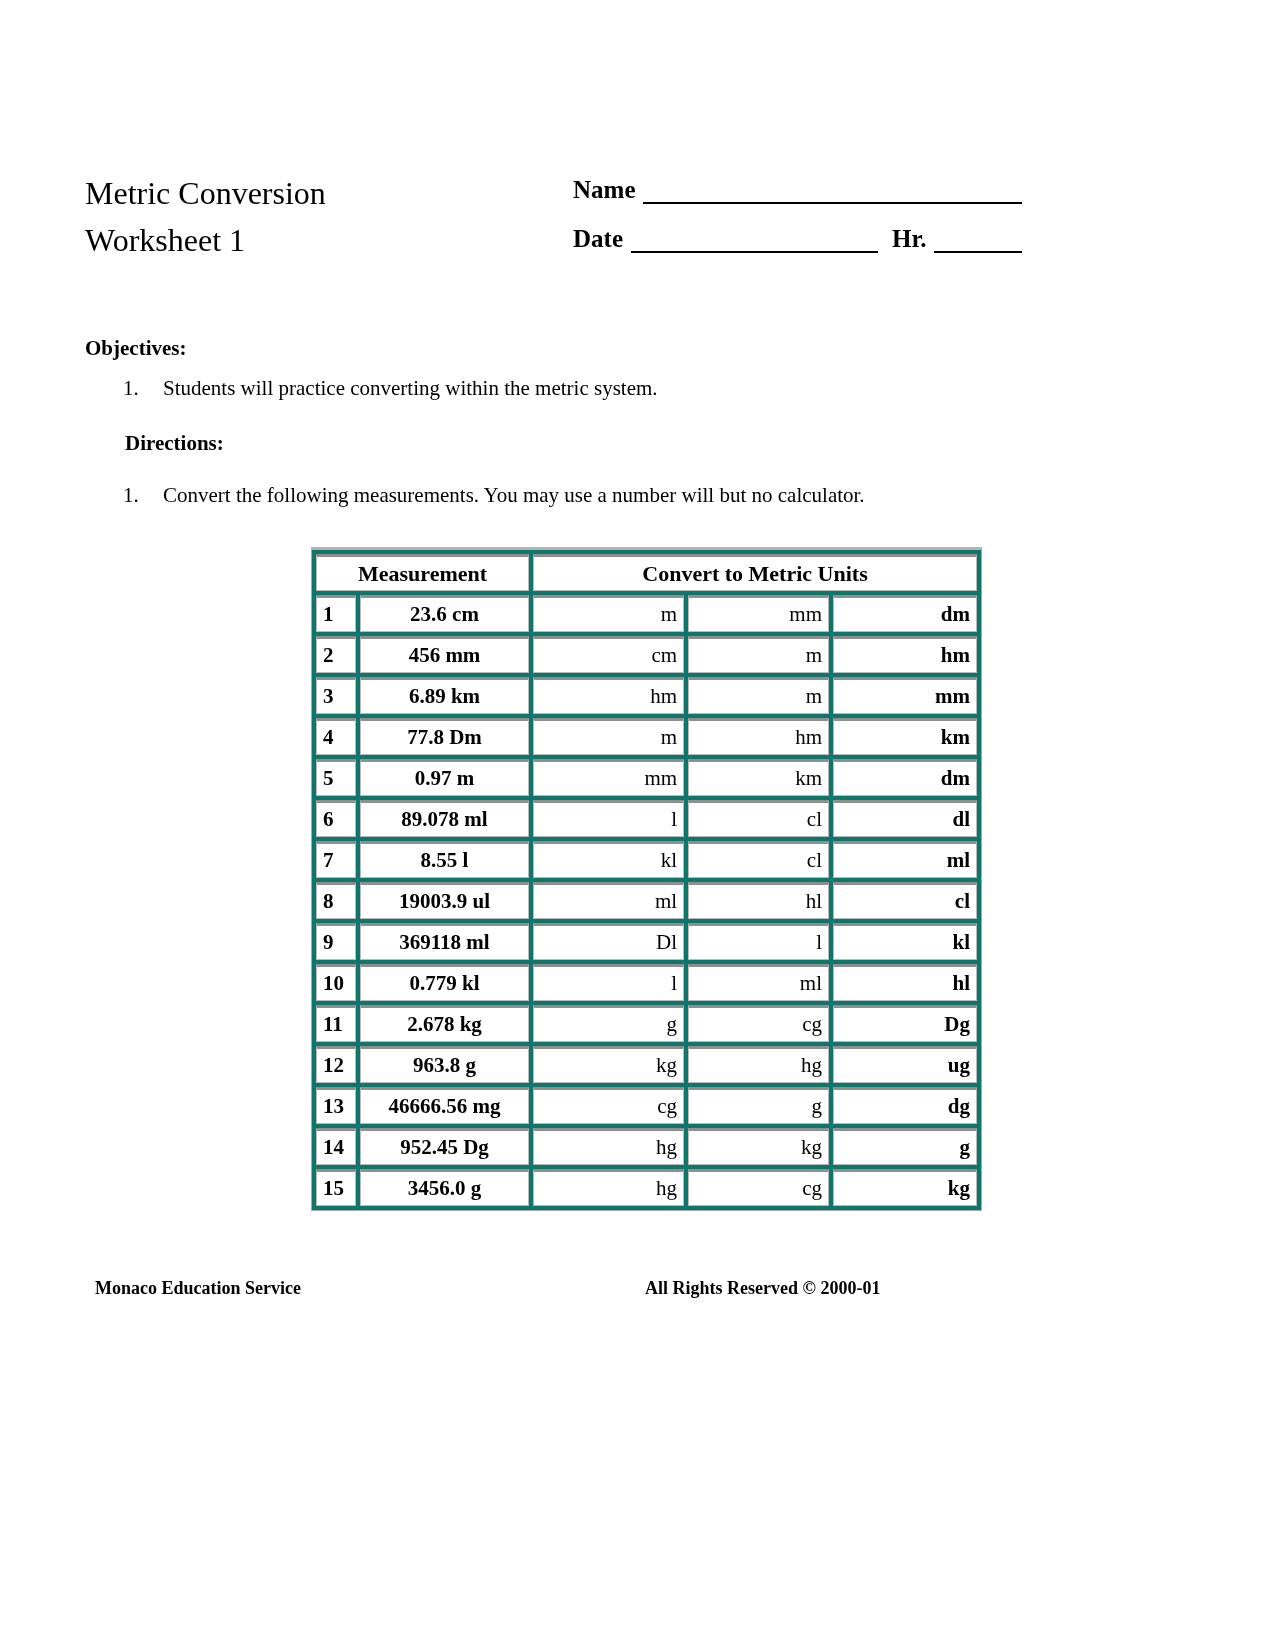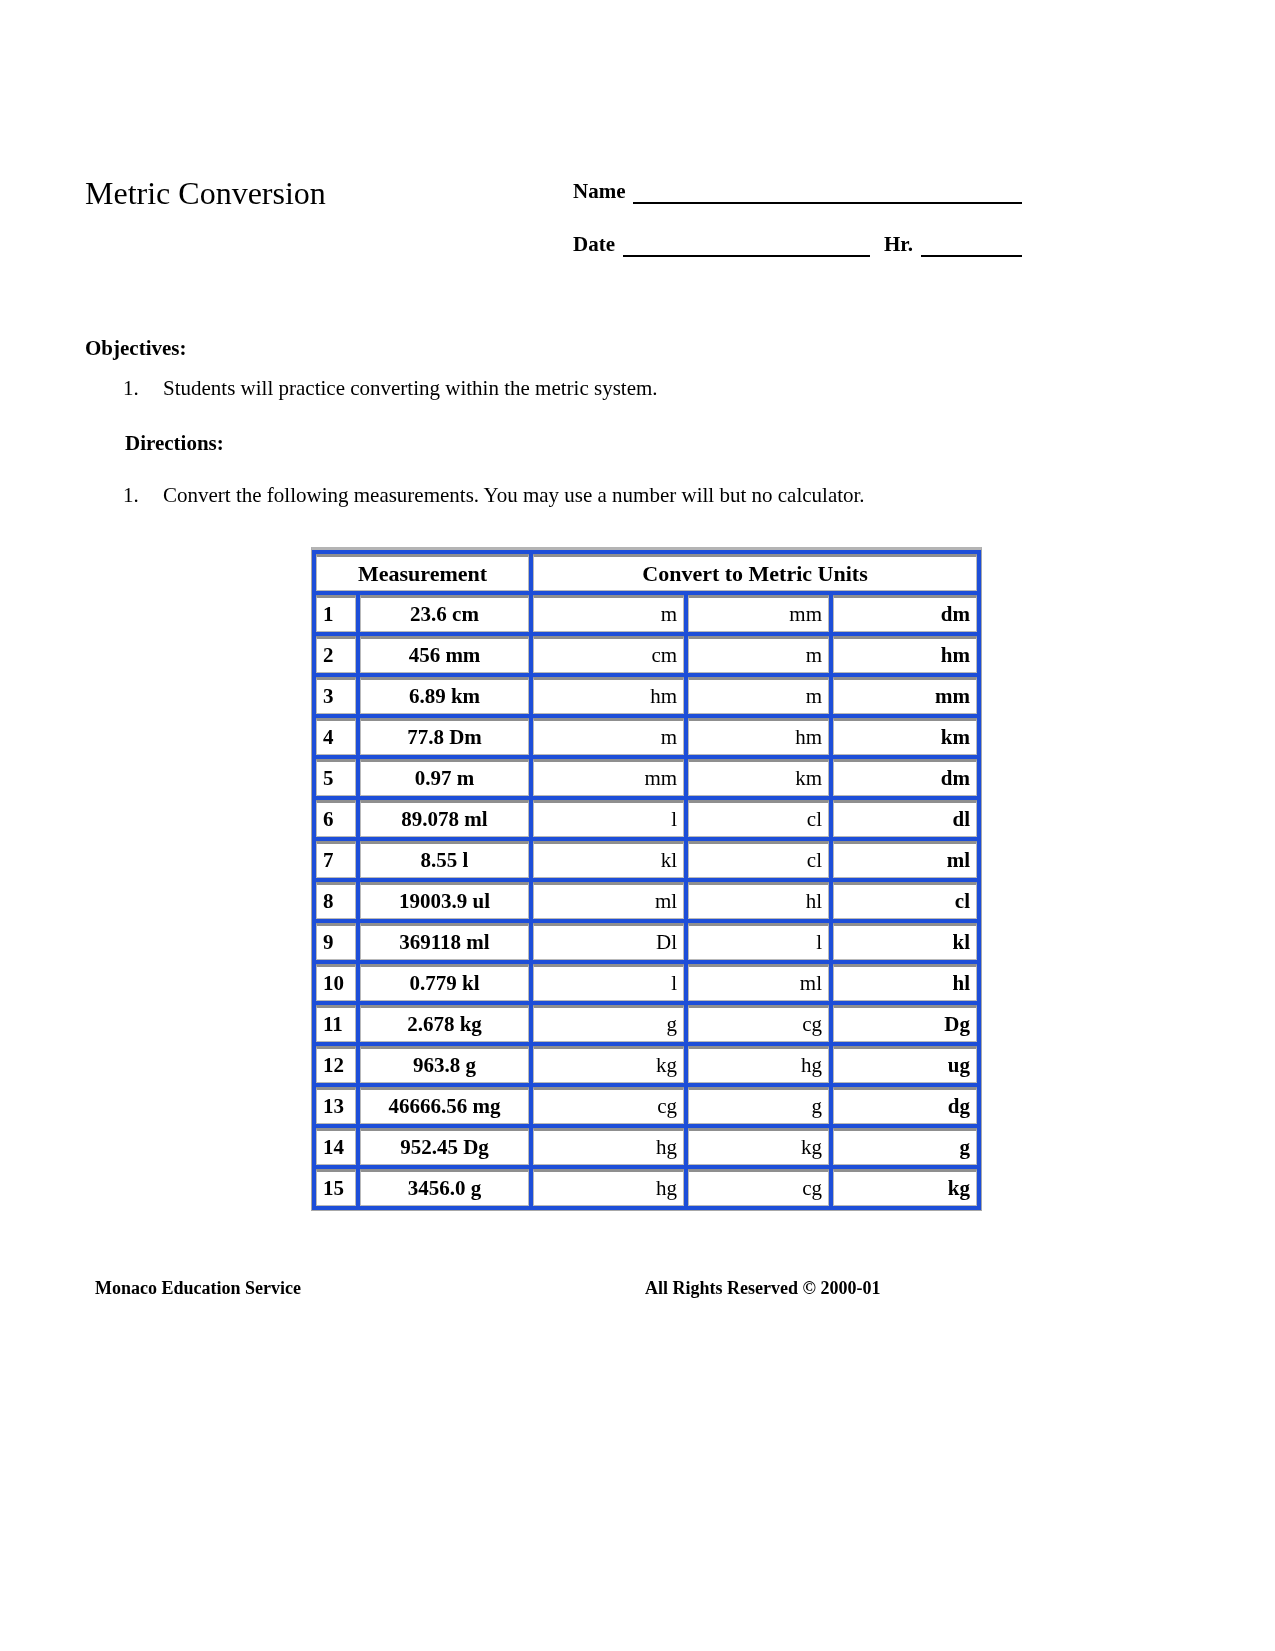--- a/index.html
+++ b/index.html
@@ -11,44 +11,44 @@
     color:#000;
     overflow:hidden;
   }
   
   #title-block{
     position:absolute;left:85px;top:170px;
     font-size:32px;line-height:47px;font-weight:400;
   }
   #namedate-block{
     position:absolute;left:573px;top:176px;width:549px;
-    font-size:21px;font-weight:700;
+    font-size:25px;font-weight:700;
   }
   .fill-row{display:flex;align-items:flex-end;}
   .fill-row .lbl{white-space:nowrap;padding-right:8px;}
   .blank-line{border-bottom:2px solid #000;height:26px;}
   .grow{flex:1 1 auto;}
   #date-row{margin-top:21px;}
   #date-line{width:247px;}
-  #hr-label{padding-left:14px;margin-top:7px;}
+  #hr-label{padding-left:14px;}
   
   .heading{
     position:absolute;left:85px;
     font-size:21px;font-weight:700;
   }
   .list-item{
     position:absolute;left:123px;
     font-size:21px;display:flex;
   }
   .list-item .num{width:40px;}
   
   #conv-table{
     position:absolute;left:311px;top:547px;
     border-collapse:separate;border-spacing:4px;
-    background:#1d4ed8;
+    background:#0f766e;
     border:1px solid #a8a8a8;border-top:3px solid #b4b4b4;
     font-family:"Liberation Serif","DejaVu Serif",serif;
   }
   #conv-table td,#conv-table th{
     border:1px solid #b9b9b9;
     border-top:3px solid #8f8f8f;
     background:#fff;
     font-size:21px;
     height:31px;
     padding:1px 6px;
@@ -70,20 +70,21 @@
   #footer-left{position:absolute;left:10px;top:0;}
   #footer-right{position:absolute;left:560px;top:0;}
 </style>
 </head>
 <body>
 
 <div id="page">
 
   <div id="title-block">
     <div>Metric Conversion</div>
+    <div>Worksheet 1</div>
   </div>
 
   <div id="namedate-block">
     <div class="fill-row">
       <span class="lbl">Name</span>
       <span class="blank-line grow"></span>
     </div>
     <div class="fill-row" id="date-row">
       <span class="lbl">Date</span>
       <span class="blank-line" id="date-line"></span>

